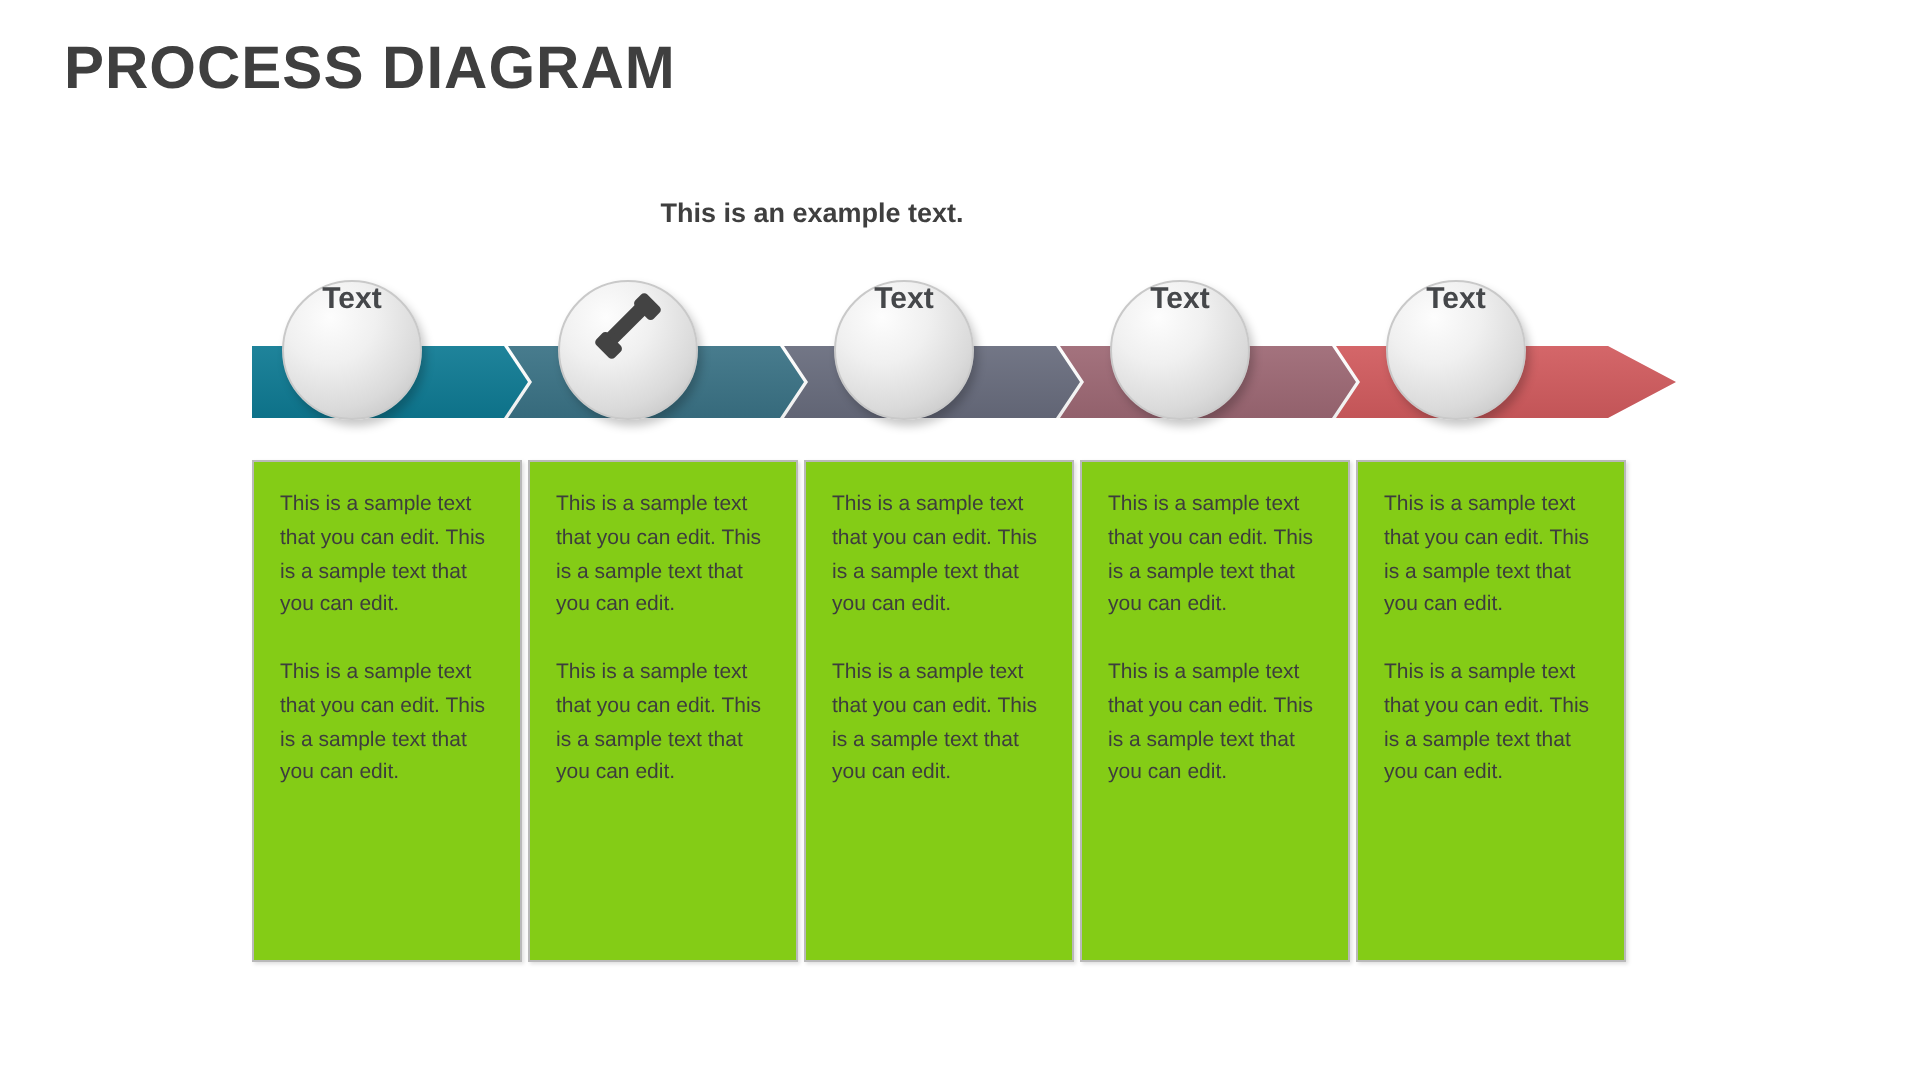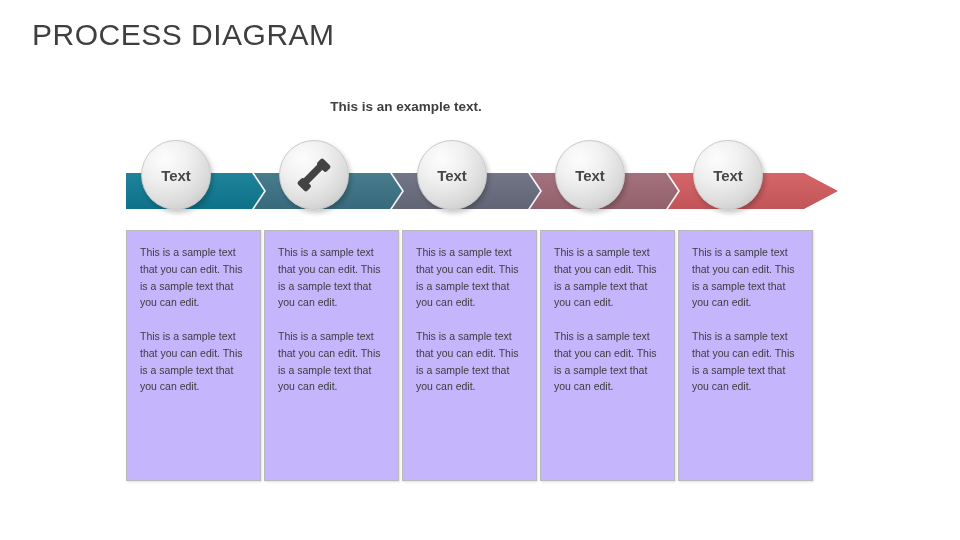--- a/index.html
+++ b/index.html
@@ -14,21 +14,21 @@
     overflow: hidden;
     position: relative;
   }
 
   
   #page-title {
     position: absolute;
     left: 32px;
     top: 18px;
     font-size: 30px;
-    font-weight: normal;
+    font-weight: bold;
     letter-spacing: 0.5px;
     color: #3f3f3f;
     white-space: nowrap;
   }
 
   
   #subtitle {
     position: absolute;
     left: 0;
     top: 99px;
@@ -57,42 +57,42 @@
   
   .node-circle {
     position: absolute;
     width: 70px;
     height: 70px;
     border-radius: 50%;
     background: radial-gradient(circle at 34% 26%, #fdfdfd 0%, #f0f0f0 34%, #dadada 68%, #c2c2c2 93%, #b4b4b4 100%);
     border: 1px solid #c9c9c9;
     box-sizing: border-box;
     display: flex;
-    align-items: center;
+    align-items: flex-start;
     justify-content: center;
     box-shadow: 2px 3px 5px rgba(0,0,0,0.22);
     z-index: 5;
   }
   .node-label {
     font-size: 15px;
     font-weight: bold;
     color: #45474a;
     user-select: none;
   }
   .node-icon svg {
     display: block;
   }
 
   
   .panel {
     position: absolute;
     top: 230px;
     width: 135px;
     height: 251px;
-    background: #c4b5fd;
+    background: #84cc16;
     border: 1px solid #b9b9b9;
     box-sizing: border-box;
     box-shadow: 1px 1px 2px rgba(0,0,0,0.13);
     padding: 13px 11px 0 13px;
   }
   .panel-para {
     font-size: 10.5px;
     line-height: 16.8px;
     color: #3d3d3d;
     margin: 0 0 16.8px 0;

